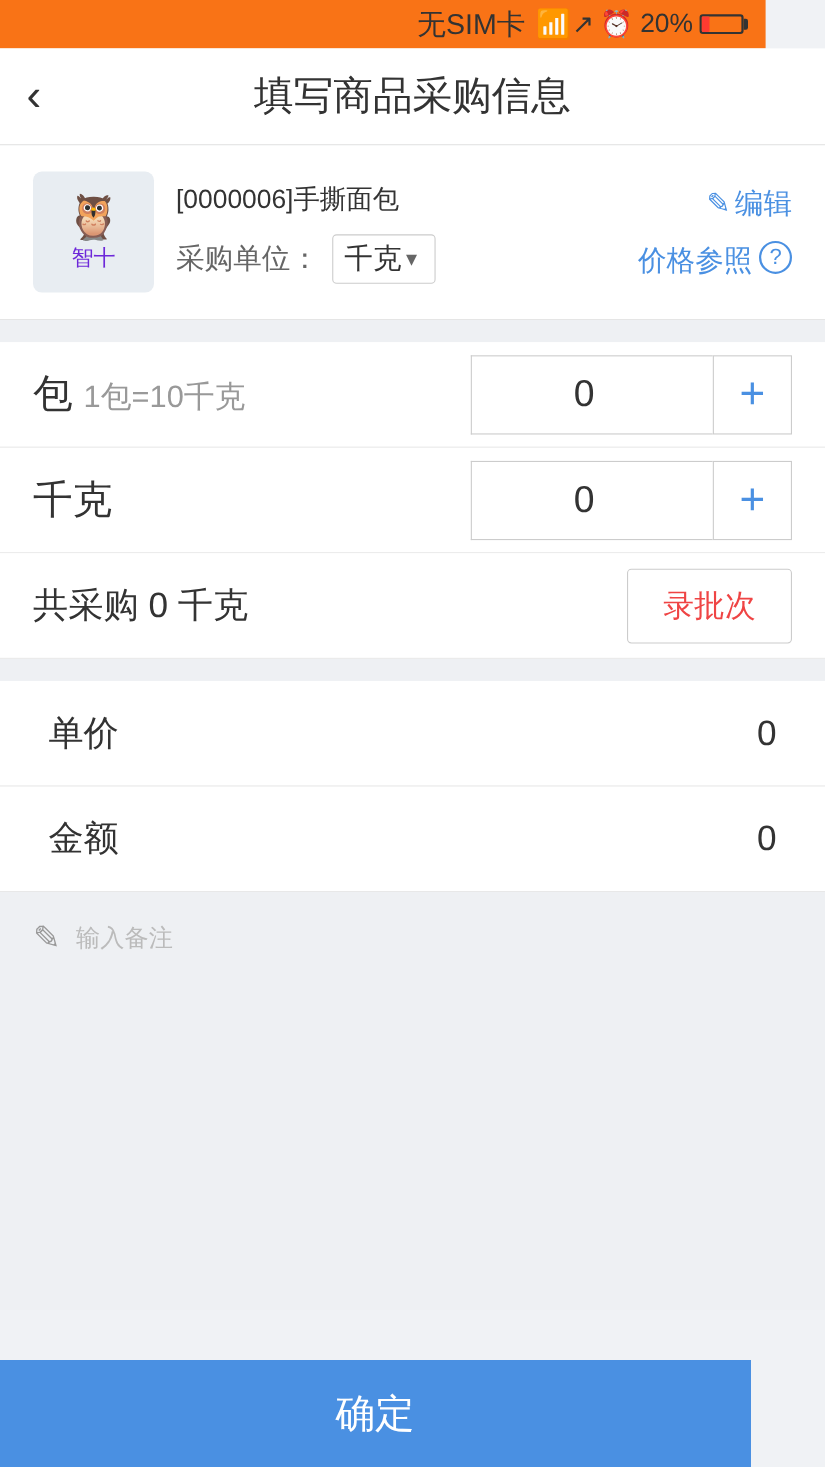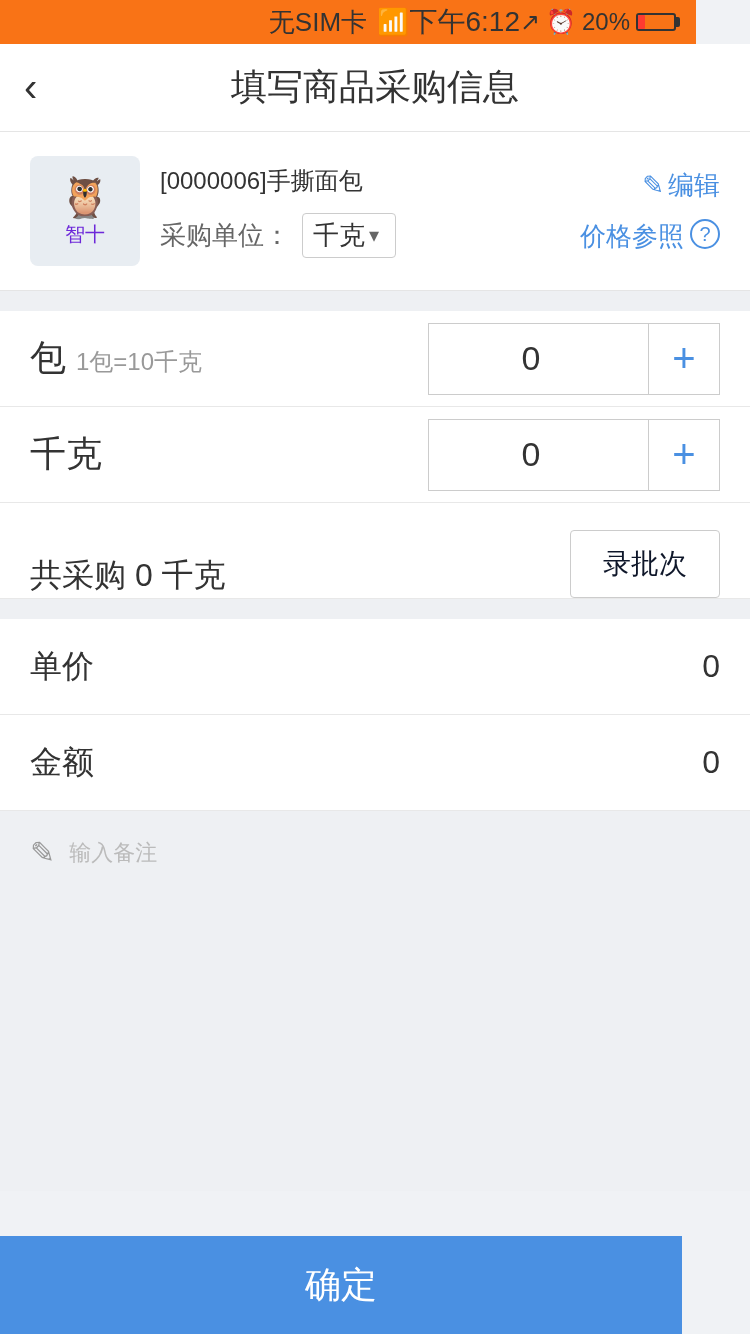--- a/index.html
+++ b/index.html
@@ -144,21 +144,21 @@
     .form-row-label {
       display: flex;
       align-items: baseline;
       gap: 10px;
     }
     .form-row-label .main-label {
       font-size: 36px;
       color: #333;
     }
     .form-row-label .sub-label {
-      font-size: 24px;
+      font-size: 28px;
       color: #999;
     }
     .form-row-input-group {
       display: flex;
       align-items: center;
       gap: 0;
     }
     .quantity-input {
       width: 220px;
       height: 72px;
@@ -179,51 +179,51 @@
       color: #4a90e2;
       display: flex;
       align-items: center;
       justify-content: center;
       cursor: pointer;
     }
 
     
     .total-row {
       display: flex;
-      align-items: flex-end;
+      align-items: center;
       justify-content: space-between;
       padding: 0 30px;
       height: 96px;
       background: #fff;
       border-bottom: 1px solid #e8e8e8;
     }
     .total-text {
       font-size: 32px;
       color: #333;
     }
     .batch-btn {
       border: 1px solid #ccc;
       background: #fff;
       padding: 14px 32px;
       font-size: 28px;
-      color: #0f172a;
+      color: #ef4444;
       border-radius: 4px;
       cursor: pointer;
     }
 
     
     .info-section {
       background: #fff;
       margin-top: 0;
     }
     .info-row {
       display: flex;
       align-items: center;
       justify-content: space-between;
-      padding: 0 30px;
+      padding: 0 44px;
       height: 96px;
       border-bottom: 1px solid #e8e8e8;
     }
     .info-label {
       font-size: 32px;
       color: #333;
     }
     .info-value {
       font-size: 32px;
       color: #333;
@@ -269,21 +269,20 @@
     }
   </style>
 </head>
 <body>
 
 <div class="status-bar">
   <div class="status-left">
     <span>无SIM卡</span>
     <span>📶</span>
   </div>
-  <div class="status-center">下午6:12</div>
   <div class="status-right">
     <span>↗</span>
     <span>⏰</span>
     <span>20%</span>
     <div class="battery-icon">
       <div class="battery-fill"></div>
     </div>
   </div>
 </div>
 

